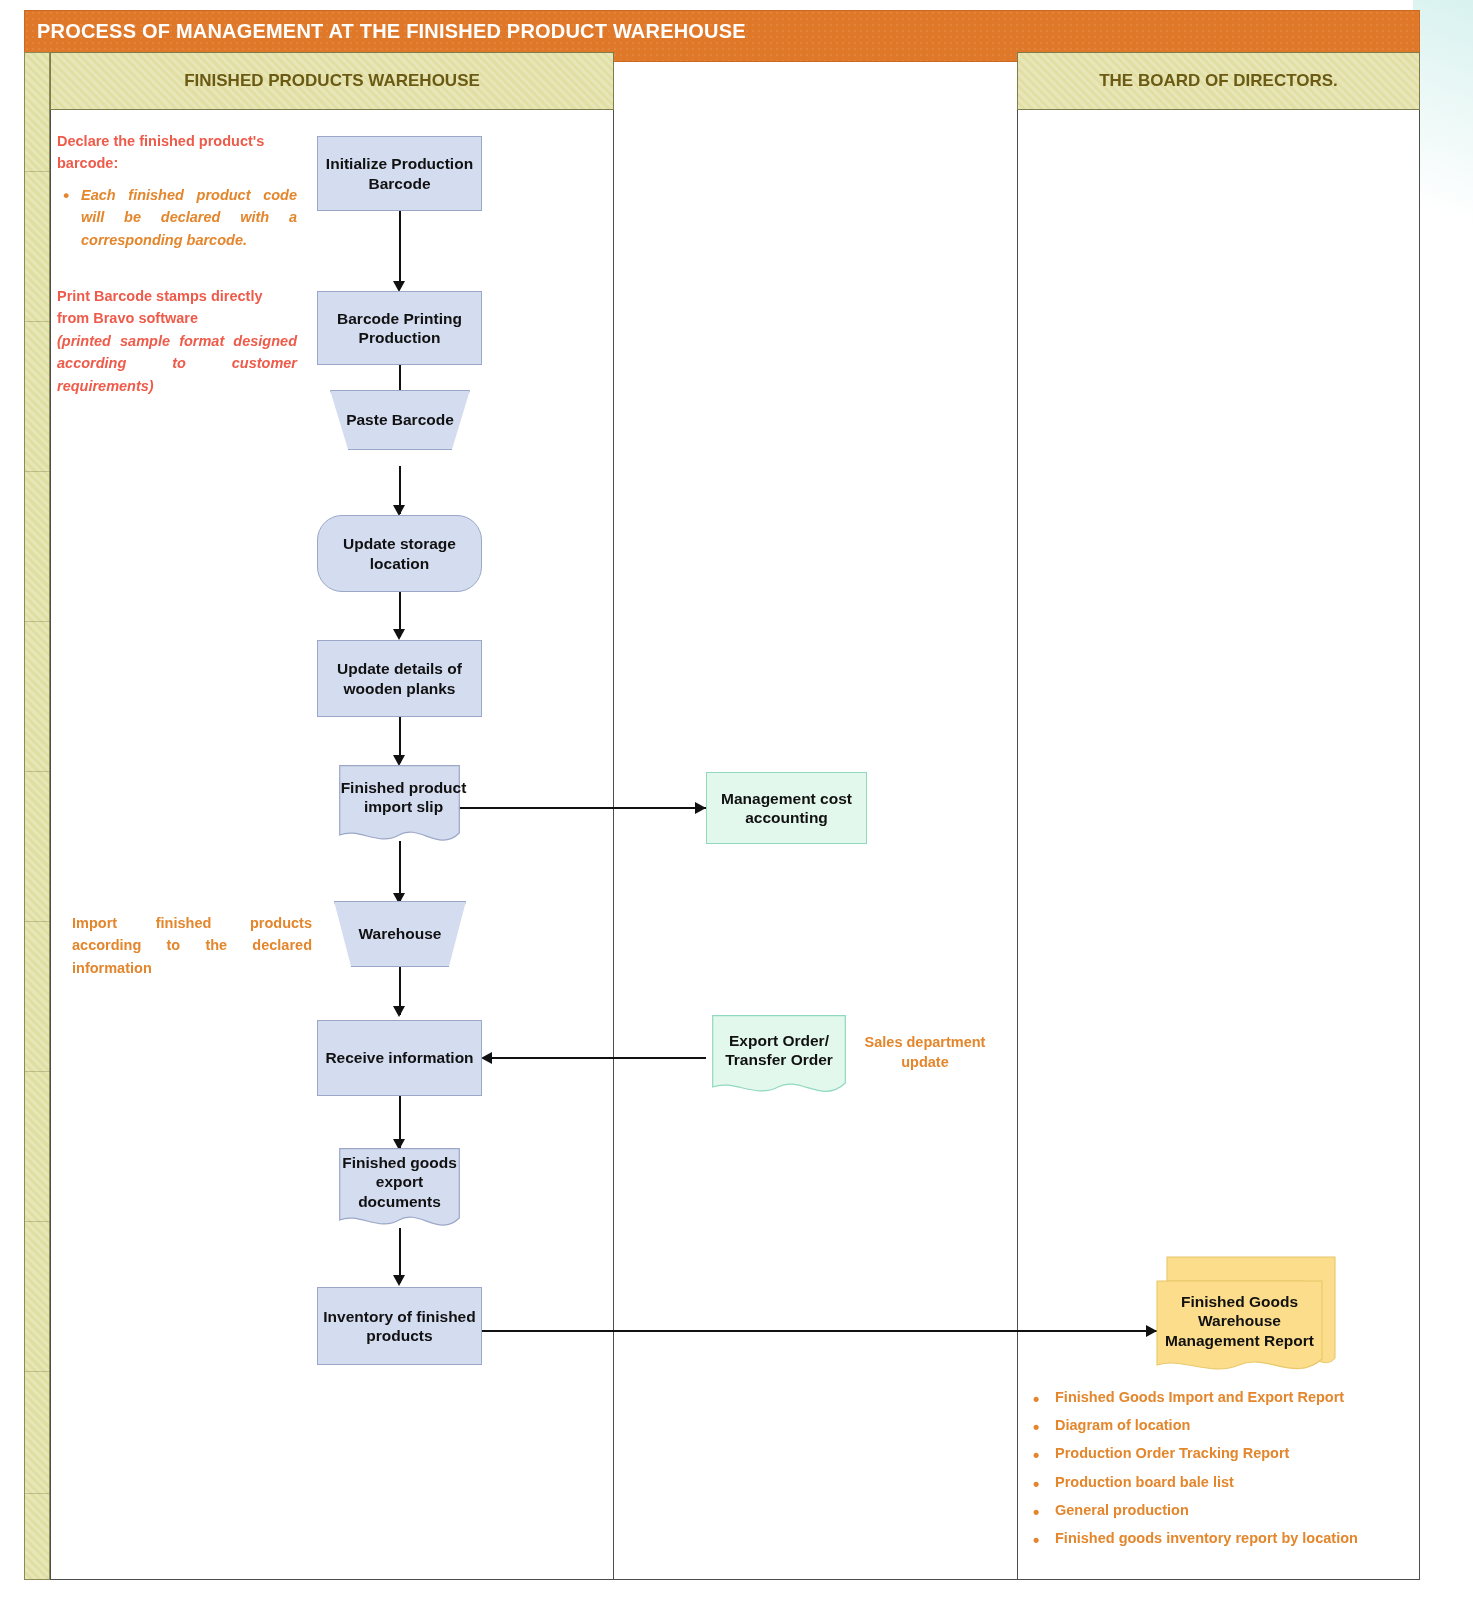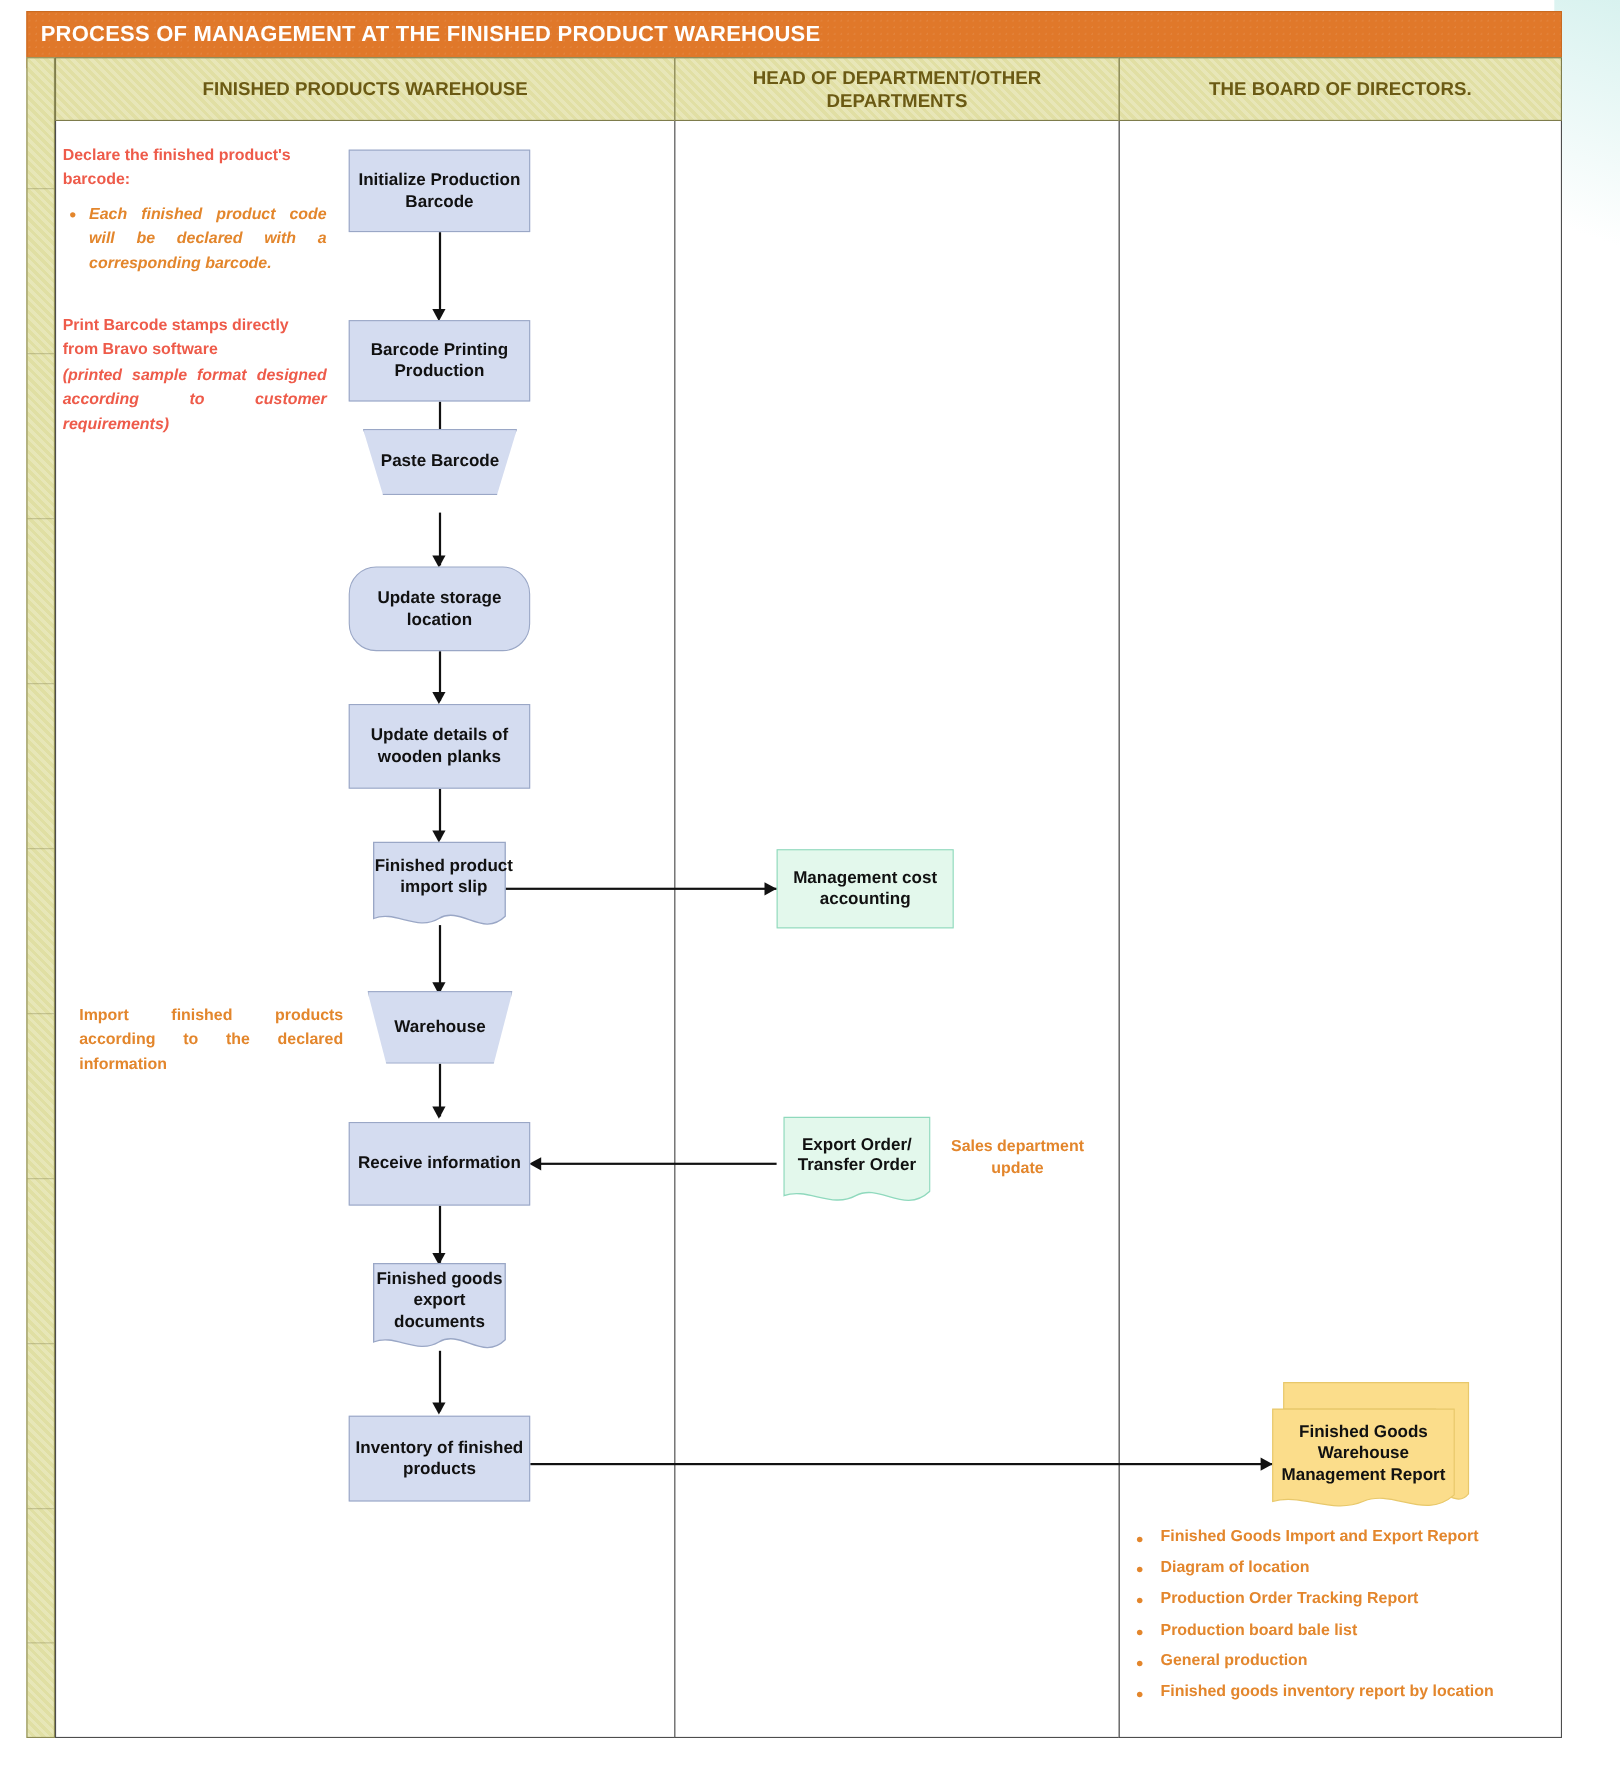--- a/index.html
+++ b/index.html
@@ -101,23 +101,20 @@
       <i style="top:868px"></i>
     <i style="top:1018px"></i>
       <i style="top:1168px"></i>
       <i style="top:1318px"></i>
     <i style="top:1440px"></i>
   </div>
 
   <div class="hdr hdr1">
     <span>FINISHED PRODUCTS WAREHOUSE</span>
   </div>
-  <div class="hdr hdr2">
-    <span>HEAD OF DEPARTMENT/OTHER DEPARTMENTS</span>
-  </div>
   <div class="hdr hdr3">
     <span>THE BOARD OF DIRECTORS.</span>
   </div>
 
   <div class="lane lane1"></div>
   <div class="lane lane2"></div>
   <div class="lane lane3"></div>
 
   <div class="note note-red" style="left:57px;top:130px;width:240px;">
     <div>Declare the finished product's barcode:</div>

